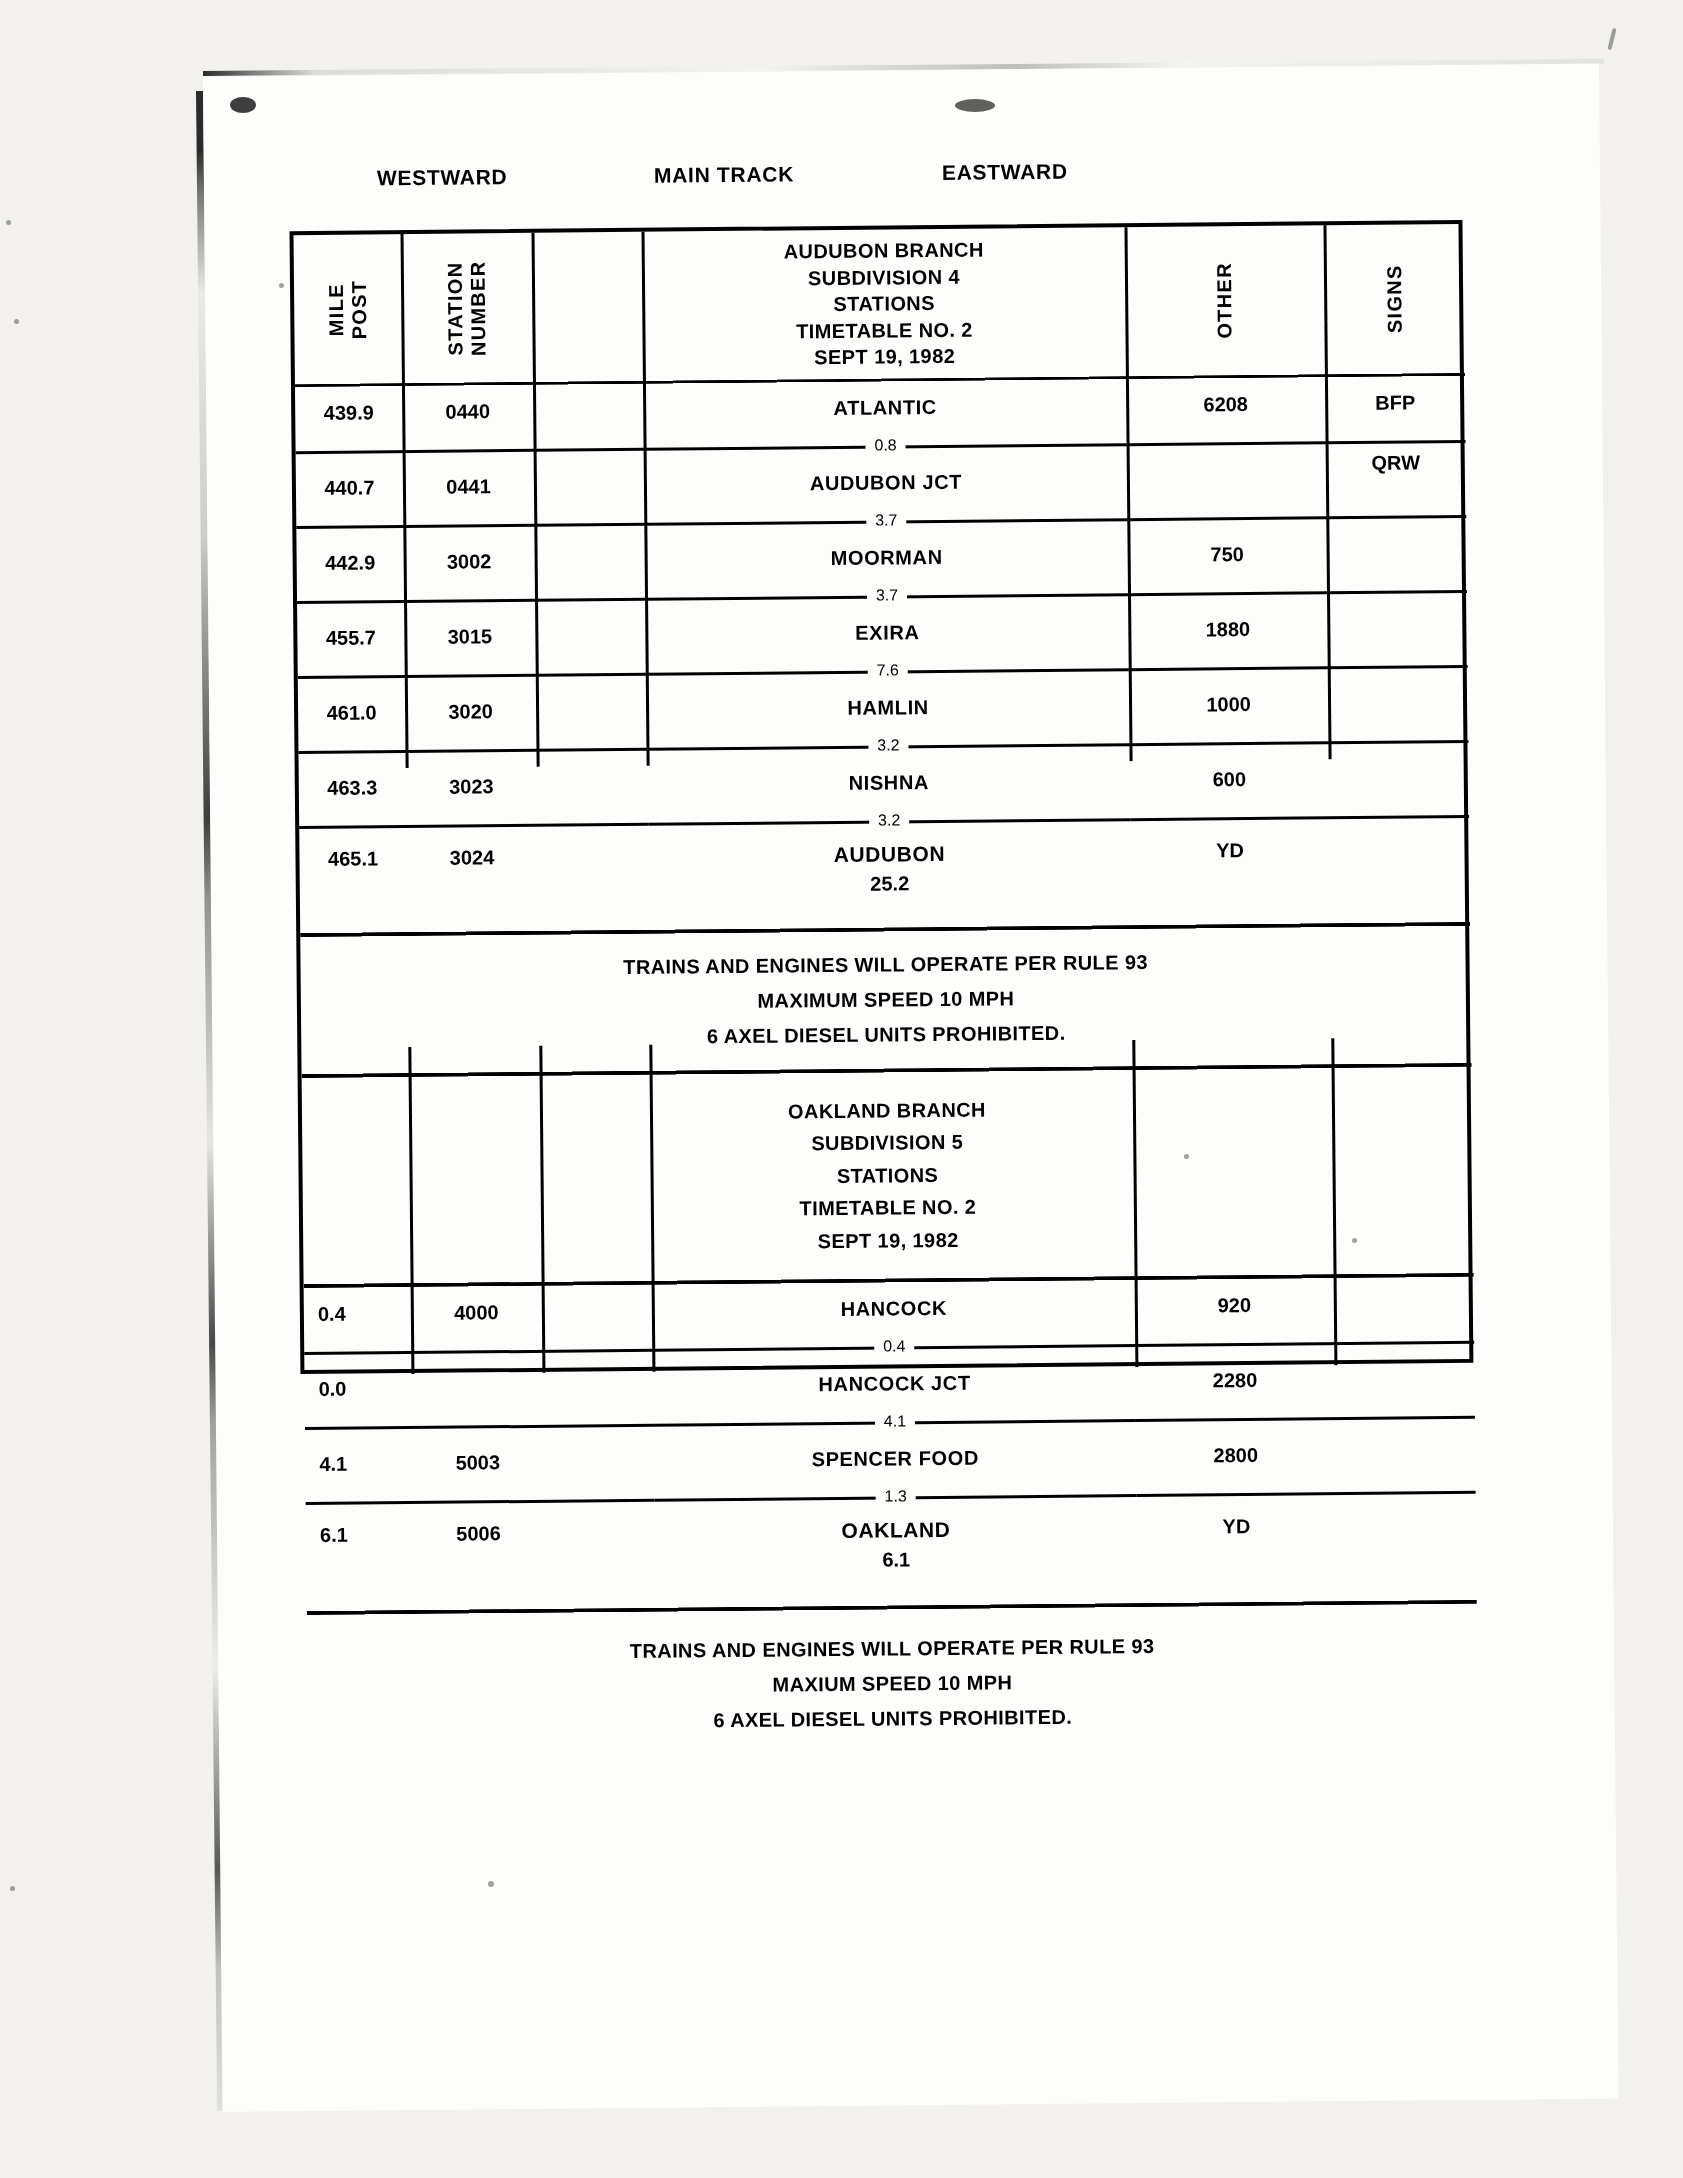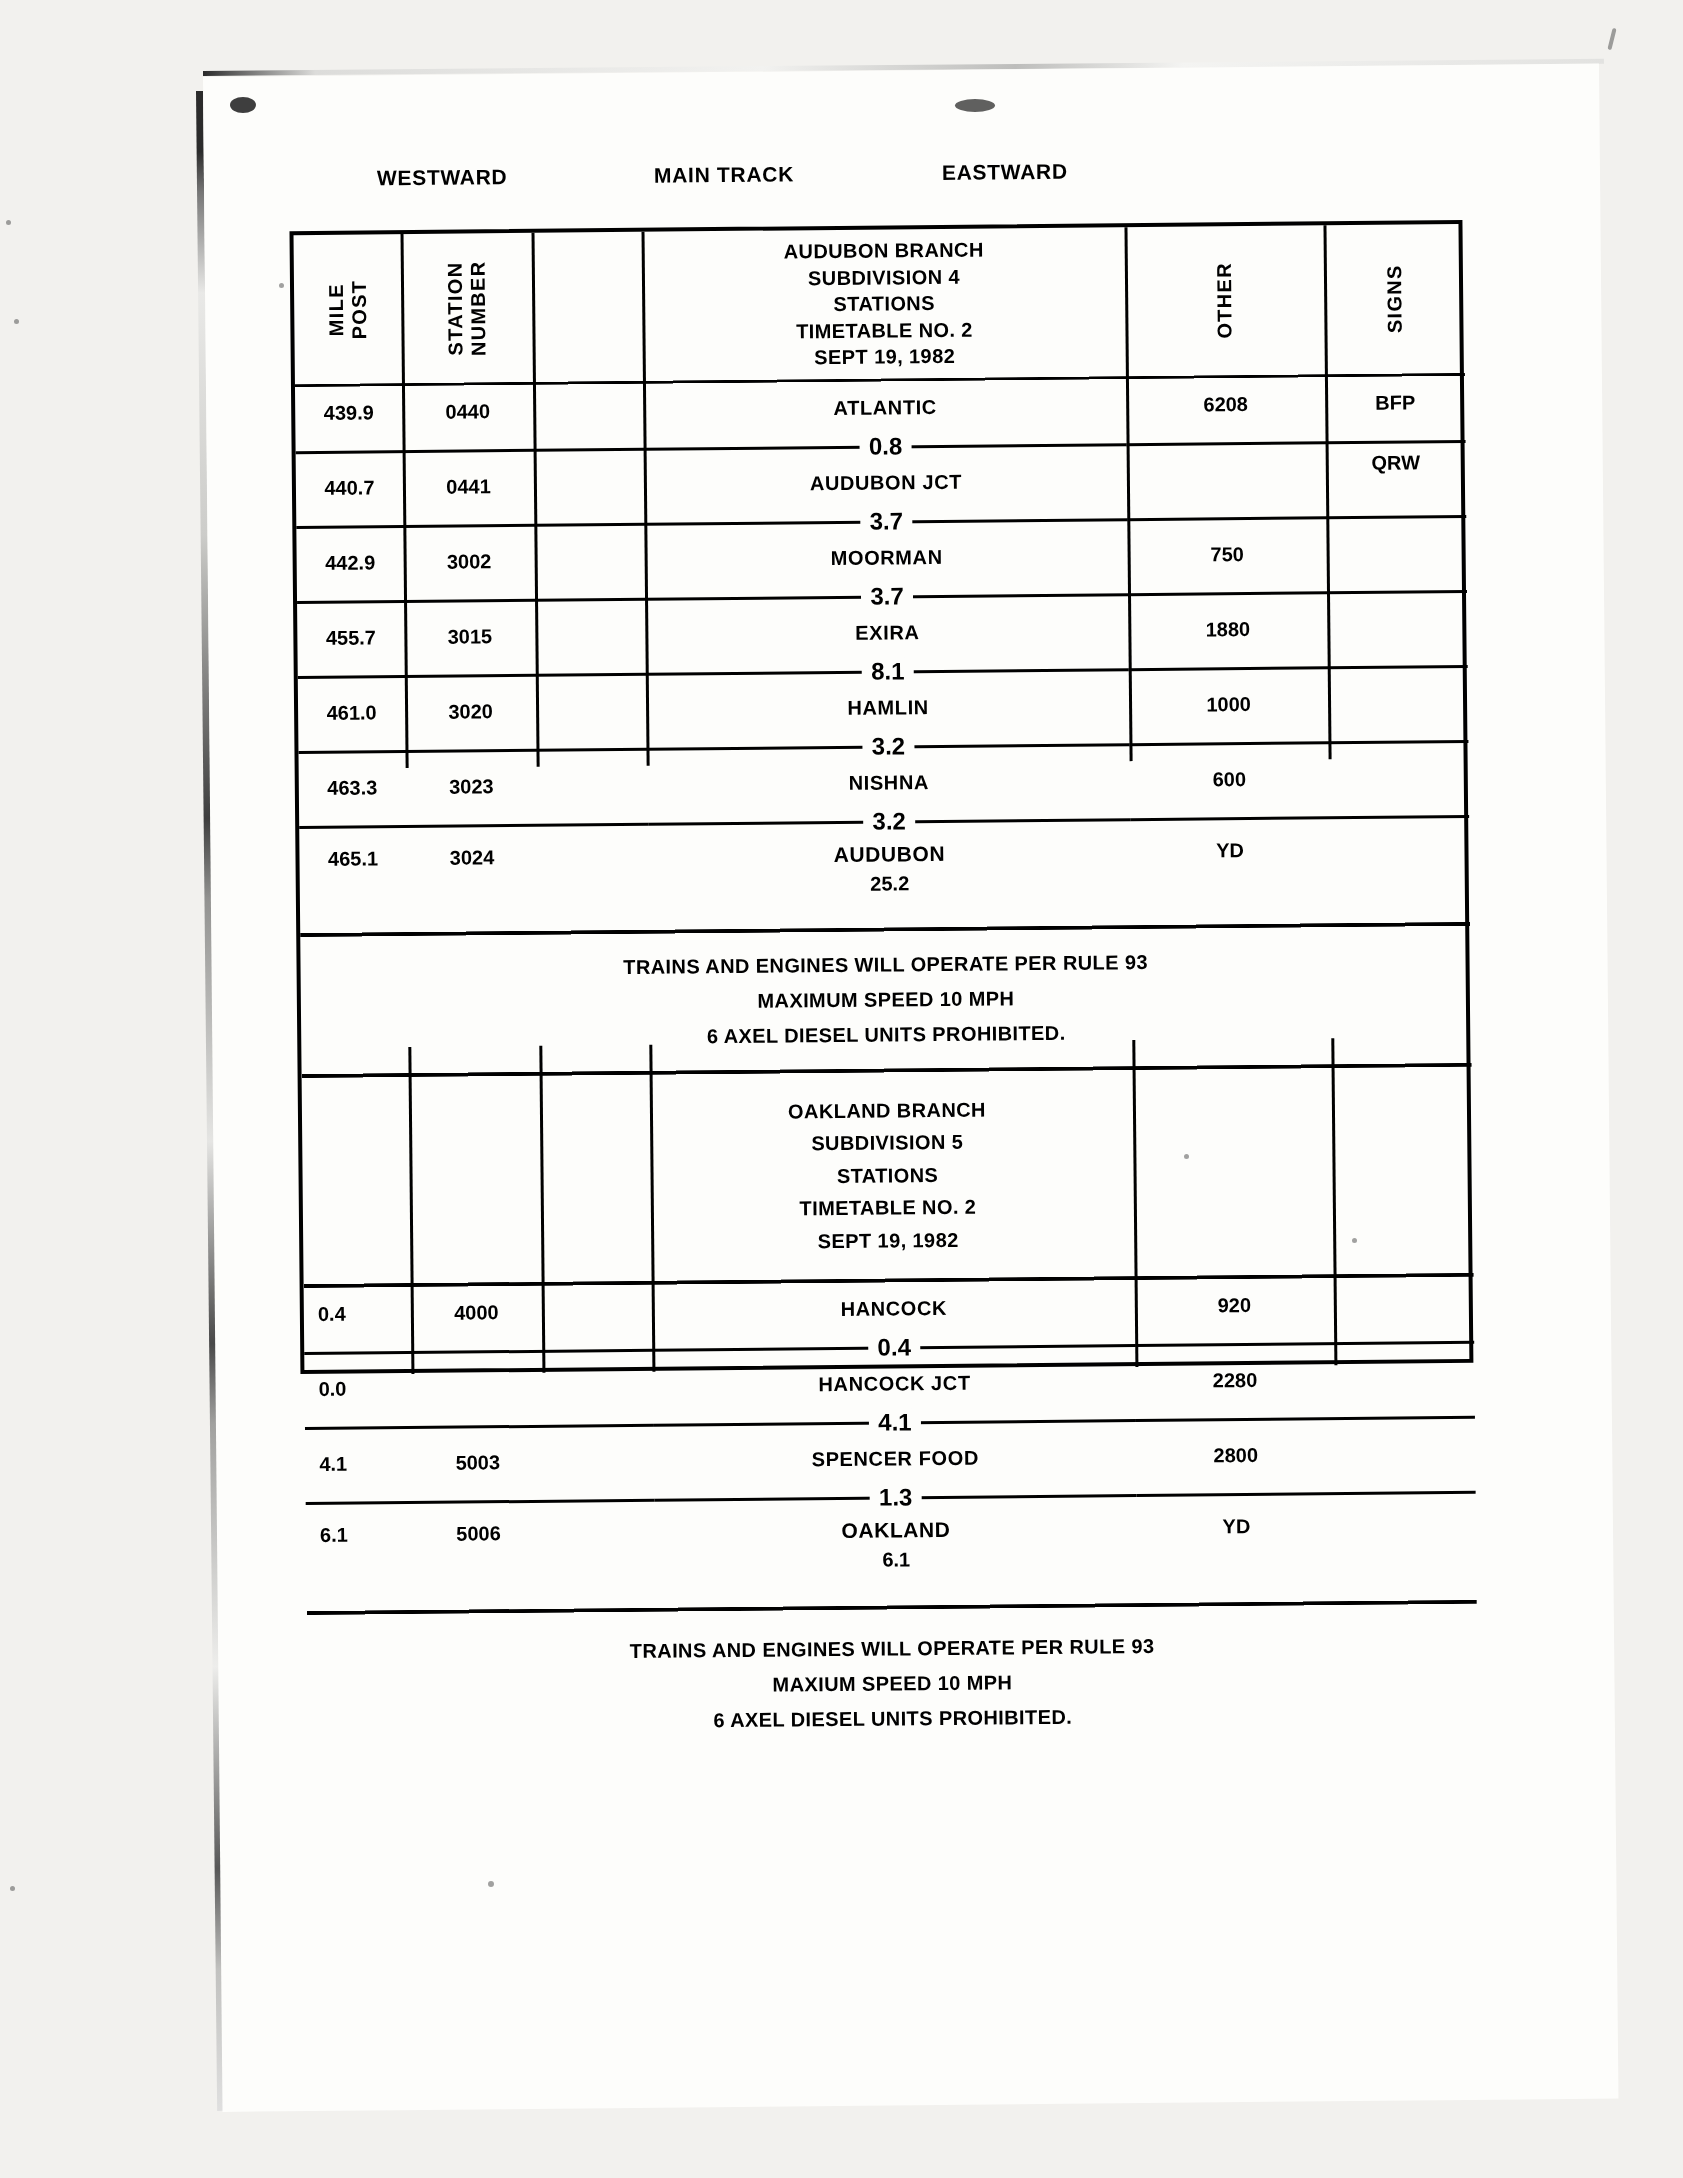--- a/index.html
+++ b/index.html
@@ -180,22 +180,22 @@
     position: absolute;
     top: 50%;
     height: 3px;
     background: #000;
   }
   .dist-num {
     position: relative;
     display: inline-block;
     background: #fdfdfb;
     padding: 0 9px;
-    font-size: 24px;
-    font-weight: bold;
+    font-size: 16px;
+    font-weight: normal;
     top: -2px;
   }
 
   .note-block {
     text-align: center;
     font-size: 20px;
     font-weight: bold;
     line-height: 1.75;
     letter-spacing: 0.4px;
   }
@@ -392,21 +392,21 @@
         </tr>
         <tr class="row-dist">
           <td colspan="3" style="padding:0;">
             <div class="dist-wrap">
                 <div class="dist-line" style="left:0; right:0;"></div>
               </div>
           </td>
           <td style="padding:0;">
             <div class="dist-wrap">
               <div class="dist-line" style="left:0; right:0;"></div>
-              <span class="dist-num">8.1</span>
+              <span class="dist-num">7.6</span>
             </div>
           </td>
           <td colspan="2" style="padding:0;">
             <div class="dist-wrap">
                 <div class="dist-line" style="left:0; right:0;"></div>
               </div>
           </td>
         </tr>
 
         <tr class="row-station">

